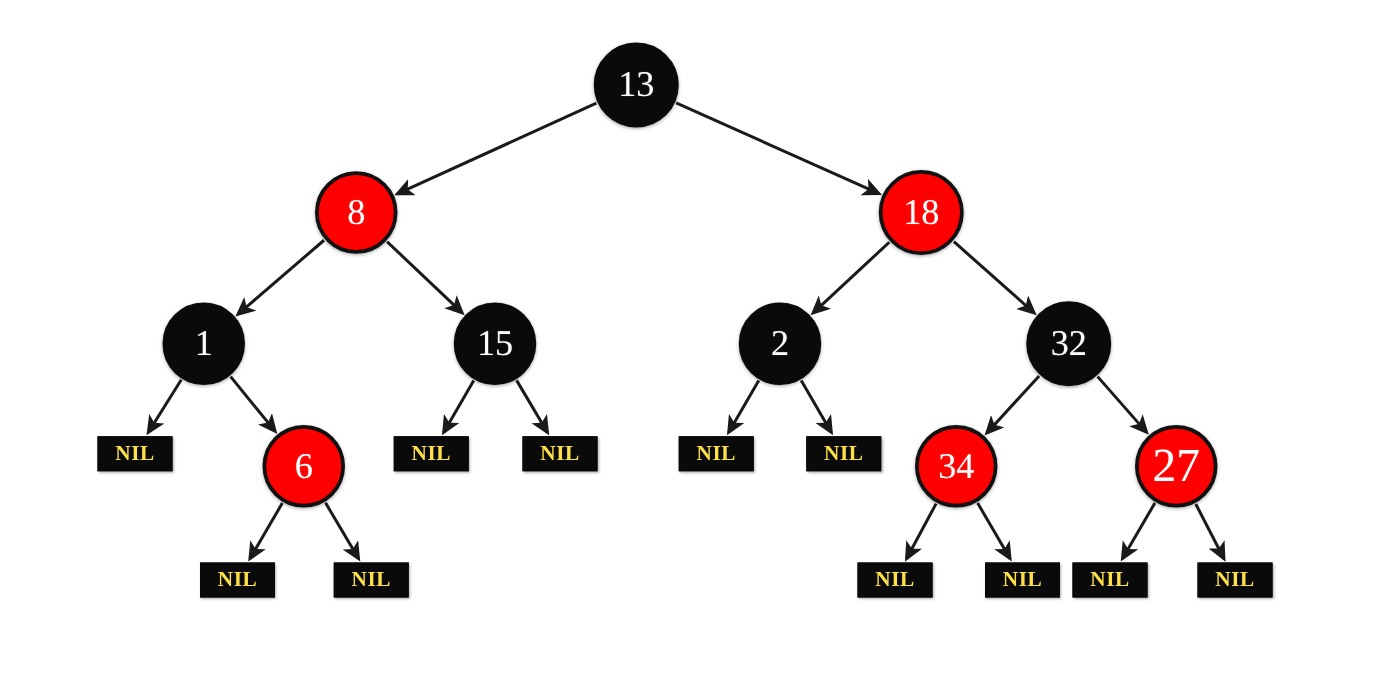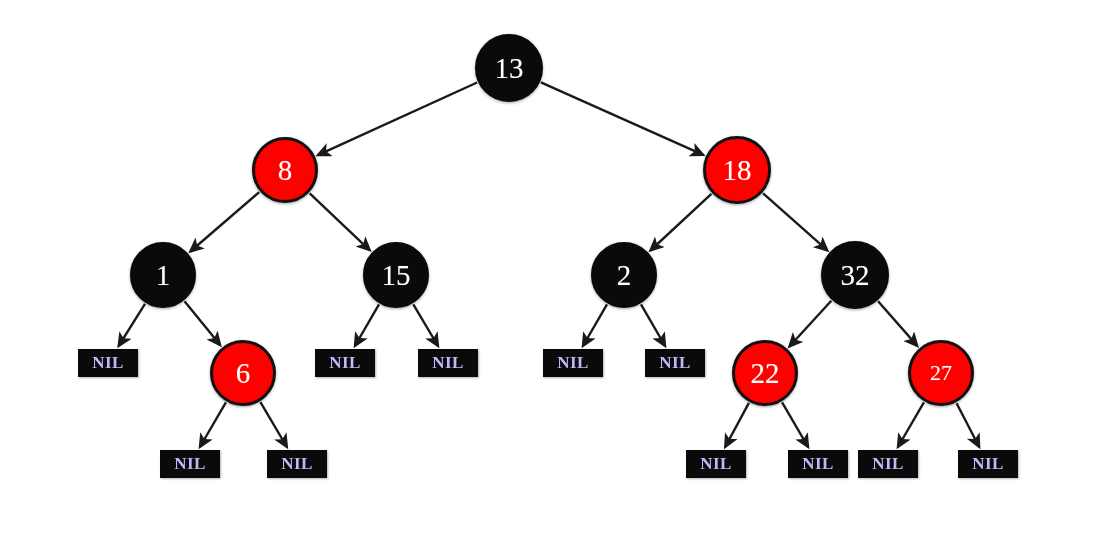--- a/index.html
+++ b/index.html
@@ -50,21 +50,21 @@
     pointer-events: none;
   }
   .nil {
     position: absolute;
     background: #0a0a0a;
     border: 1px solid #0a0a0a;
     box-sizing: border-box;
     display: flex;
     align-items: center;
     justify-content: center;
-    color: #c4b5fd;
+    color: #fde047;
     font-size: 17px;
     font-weight: 700;
     letter-spacing: 0.5px;
     z-index: 5;
     box-shadow: 1px 1px 2px rgba(0,0,0,0.3);
   }
 </style>
 </head>
 <body>
 
@@ -115,23 +115,23 @@
       <div class="node black" style="left: 591px; top: 242px; width: 66px; height: 66px; font-size: 29px;">
         <span class="node-label">2</span>
       </div>
       <div class="node black" style="left: 821px; top: 241px; width: 68px; height: 68px; font-size: 29px;">
         <span class="node-label">32</span>
       </div>
       <div class="node red" style="left: 210px; top: 340px; width: 66px; height: 66px; font-size: 29px;">
         <span class="node-label">6</span>
       </div>
       <div class="node red" style="left: 732px; top: 340px; width: 66px; height: 66px; font-size: 29px;">
-        <span class="node-label">22</span>
+        <span class="node-label">34</span>
       </div>
-      <div class="node red" style="left: 908px; top: 340px; width: 66px; height: 66px; font-size: 22px;">
+      <div class="node red" style="left: 908px; top: 340px; width: 66px; height: 66px; font-size: 38px;">
         <span class="node-label">27</span>
       </div>
       <div class="nil" style="left: 78px; top: 349px; width: 60px; height: 28px;">
         <span>NIL</span>
       </div>
       <div class="nil" style="left: 160px; top: 450px; width: 60px; height: 28px;">
         <span>NIL</span>
       </div>
       <div class="nil" style="left: 267px; top: 450px; width: 60px; height: 28px;">
         <span>NIL</span>

